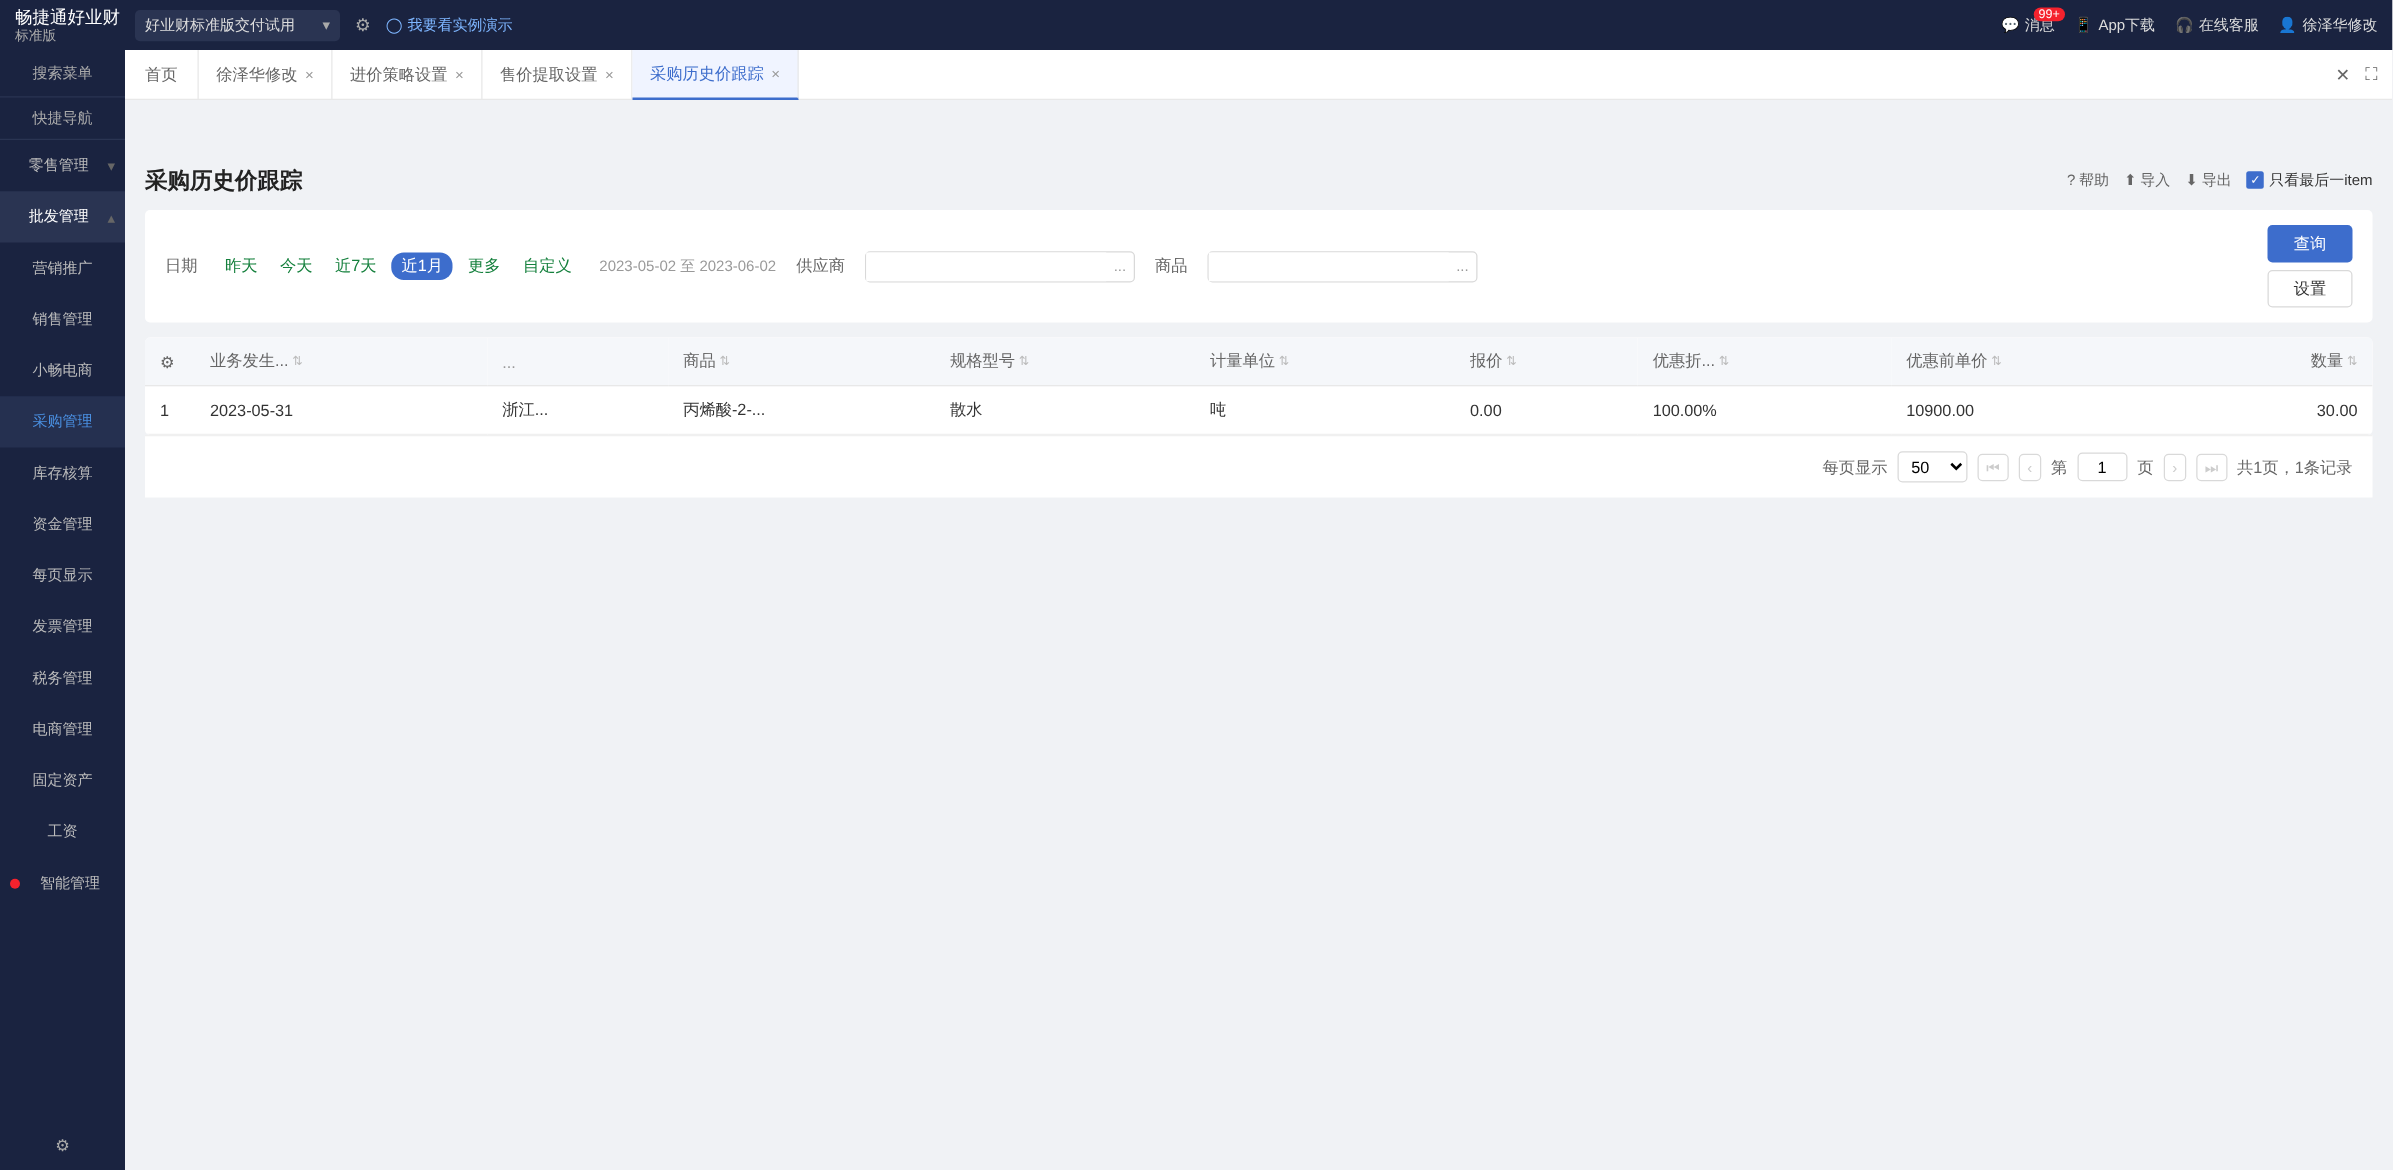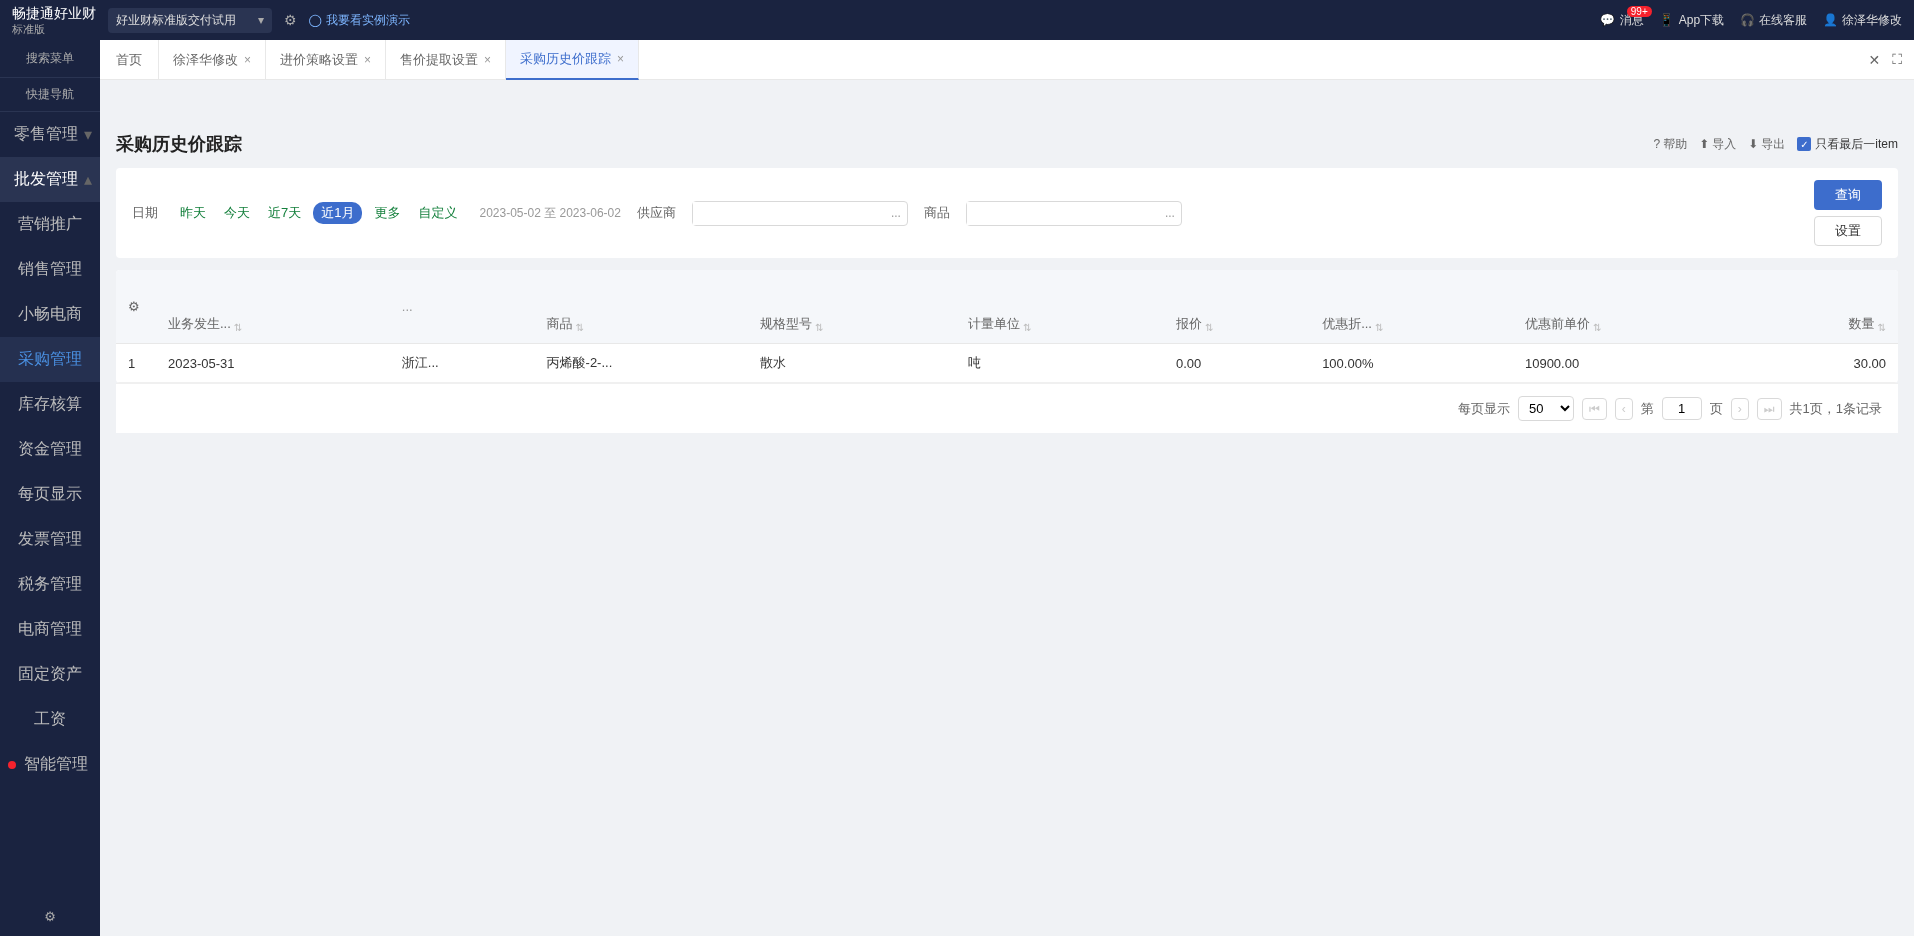--- a/index.html
+++ b/index.html
@@ -19,21 +19,21 @@
     .badge { background: #f5222d; color: #fff; font-size: 10px; border-radius: 8px; padding: 0 4px; position: absolute; top: -6px; right: -8px; }
     .user-name { color: #ddd; font-size: 12px; cursor: pointer; }
 
     
     .main-layout { display: flex; flex: 1; overflow: hidden; }
 
     
     .sidebar { width: 100px; background: #1a2340; display: flex; flex-direction: column; overflow-y: auto; flex-shrink: 0; }
     .sidebar-search { padding: 10px 8px; color: #aaa; font-size: 12px; text-align: center; cursor: pointer; border-bottom: 1px solid #2a3452; }
     .sidebar-nav { padding: 8px 0; color: #aaa; font-size: 12px; text-align: center; cursor: pointer; border-bottom: 1px solid #2a3452; }
-    .sidebar-item { padding: 12px 8px; color: #bbb; font-size: 16px; text-align: center; cursor: pointer; display: flex; align-items: center; justify-content: space-between; }
+    .sidebar-item { padding: 12px 8px; color: #bbb; font-size: 12px; text-align: center; cursor: pointer; display: flex; align-items: center; justify-content: space-between; }
     .sidebar-item .item-label { flex: 1; text-align: center; }
     .sidebar-item .arrow { color: #666; }
     .sidebar-item.expanded { background: #2a3452; color: #fff; }
     .sidebar-item.active-sub { background: #253050; color: #4a90e2; }
     .sidebar-dot { width: 8px; height: 8px; background: #f5222d; border-radius: 50%; display: inline-block; margin-right: 4px; }
     .sidebar-gear { padding: 12px 8px; color: #aaa; text-align: center; cursor: pointer; margin-top: auto; }
 
     
     .content-area { flex: 1; display: flex; flex-direction: column; overflow: hidden; background: #f0f2f5; gap: 36px; }
 
@@ -70,21 +70,21 @@
     .filter-more-btn { color: #999; cursor: pointer; padding: 4px 6px; font-size: 12px; }
     .query-btn { background: #3d6dcc; color: #fff; border: none; border-radius: 4px; padding: 6px 20px; cursor: pointer; font-size: 13px; }
     .setting-btn { background: #fff; color: #333; border: 1px solid #d9d9d9; border-radius: 4px; padding: 5px 20px; cursor: pointer; font-size: 13px; }
     .filter-actions { display: flex; flex-direction: column; gap: 6px; margin-left: auto; }
 
     
     .table-section { background: #fff; border-radius: 4px; overflow: hidden; }
     .data-table { width: 100%; border-collapse: collapse; font-size: 13px; }
     .data-table th { background: #f5f7fa; padding: 10px 12px; text-align: left; color: #666; font-weight: normal; border-bottom: 1px solid #e8e8e8; white-space: nowrap; }
     .data-table td { padding: 10px 12px; border-bottom: 1px solid #f0f0f0; color: #333; }
-    .col-sort { display: flex; align-items: flex-end; gap: 3px; margin-top: 35px; }
+    .col-sort { display: flex; align-items: center; gap: 3px; }
     .sort-icon { color: #bbb; font-size: 10px; }
     .th-settings { width: 40px; text-align: center; }
     .gear-icon-th { color: #666; cursor: pointer; }
     .ellipsis-col { color: #999; cursor: pointer; }
 
     
     .pagination { display: flex; align-items: center; justify-content: flex-end; padding: 12px 16px; gap: 8px; background: #fff; border-top: 1px solid #f0f0f0; }
     .page-size-label { color: #666; font-size: 13px; }
     .page-size-select { border: 1px solid #d9d9d9; border-radius: 4px; padding: 3px 6px; font-size: 13px; background: #fff; cursor: pointer; }
     .page-nav-btn { color: #666; cursor: pointer; padding: 3px 6px; border: 1px solid #d9d9d9; border-radius: 4px; background: #fff; font-size: 12px; }

